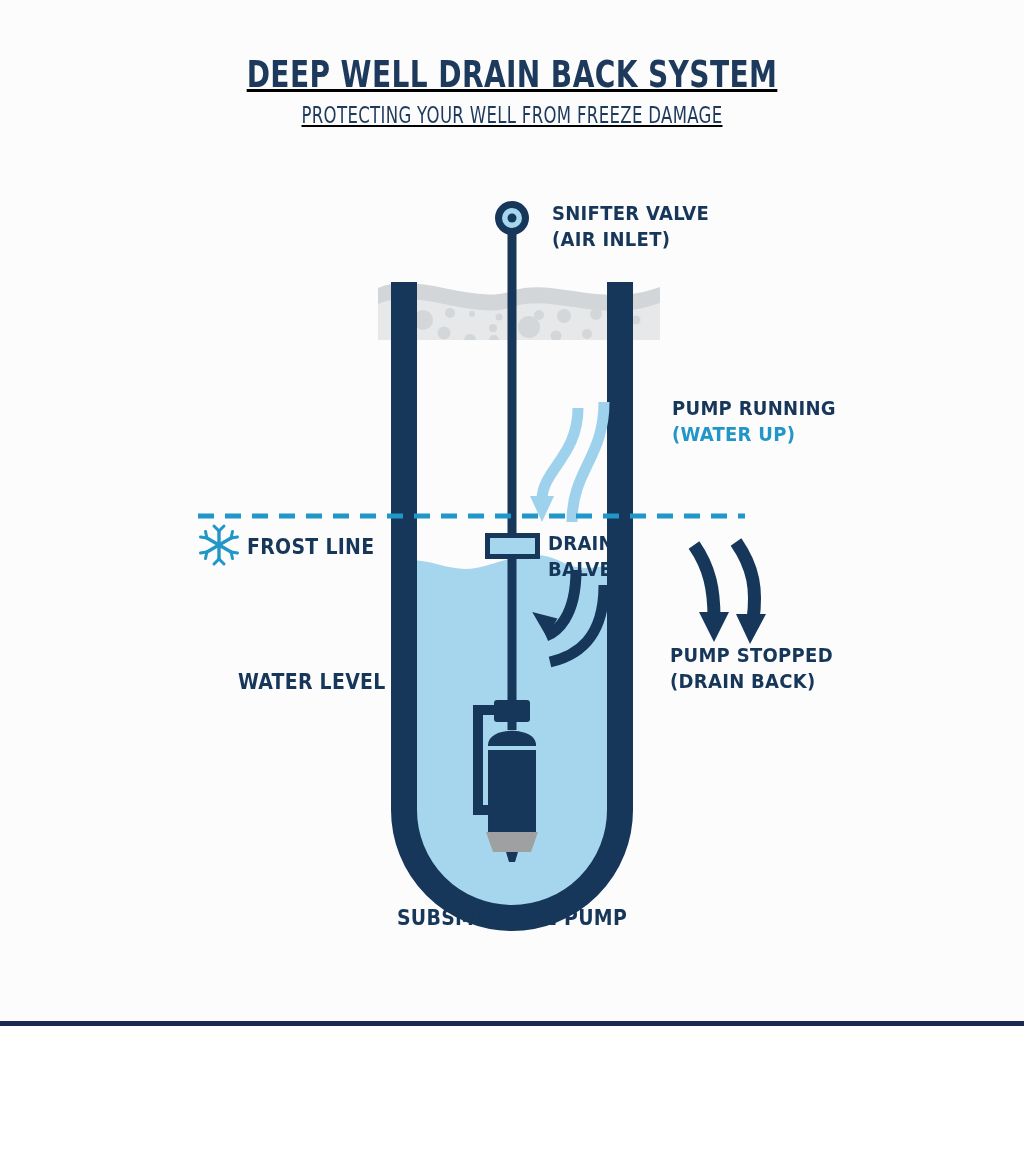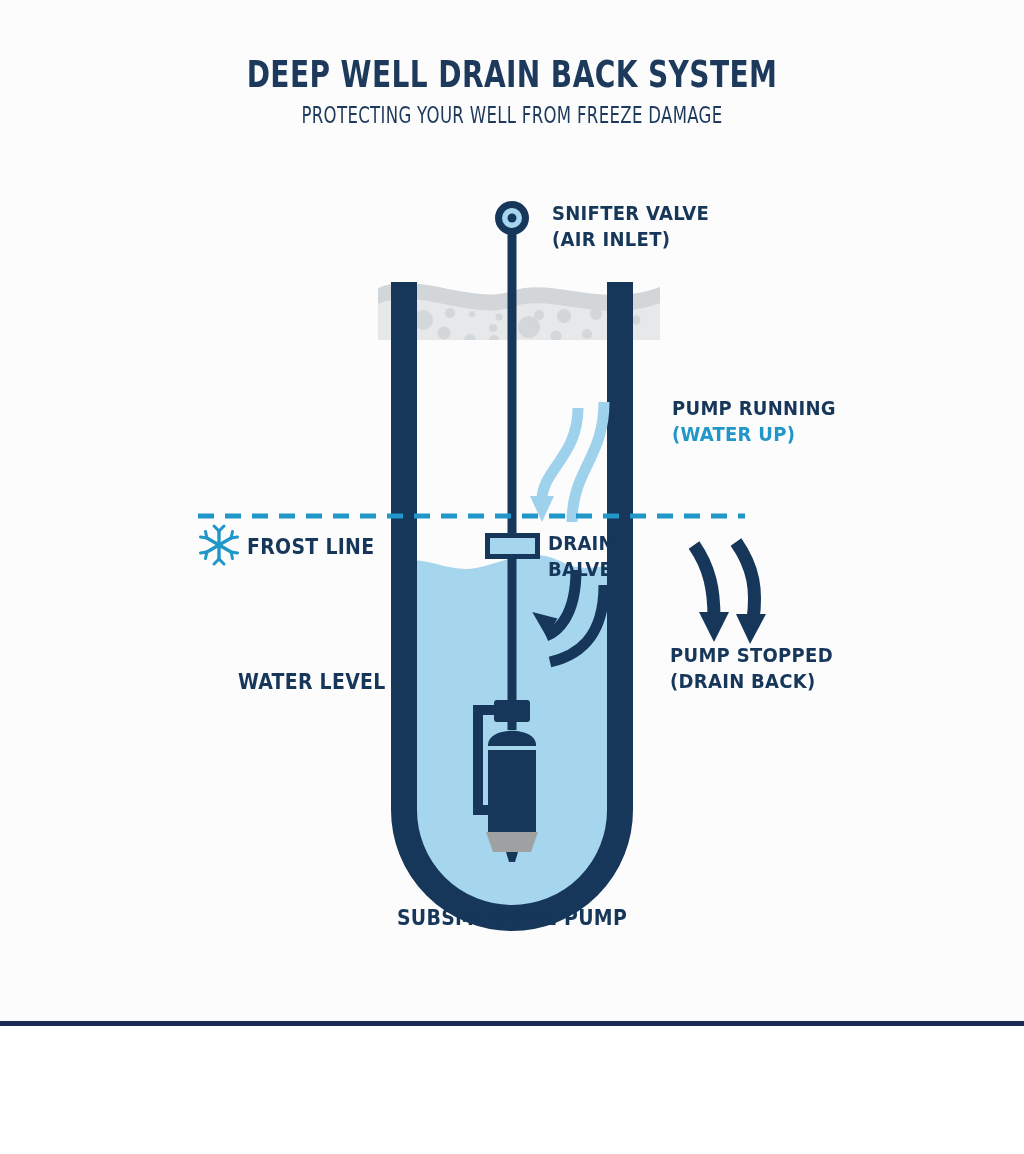--- a/index.html
+++ b/index.html
@@ -15,20 +15,21 @@
     height: 1154px;
     background: #fcfcfc;
     overflow: hidden;
   }
 
   
   #header {
     position: absolute;
     top: 52px; left: 0; width: 1024px;
     text-align: center;
+    text-decoration: underline;
   }
   #title {
     font-family: "DejaVu Sans Condensed", "Liberation Sans Narrow", "Liberation Sans", sans-serif;
     font-size: 38px;
     font-weight: bold;
     letter-spacing: 0.5px;
     color: #1d3a5c;
     transform: scaleX(0.82);
     transform-origin: center center;
     white-space: nowrap;

